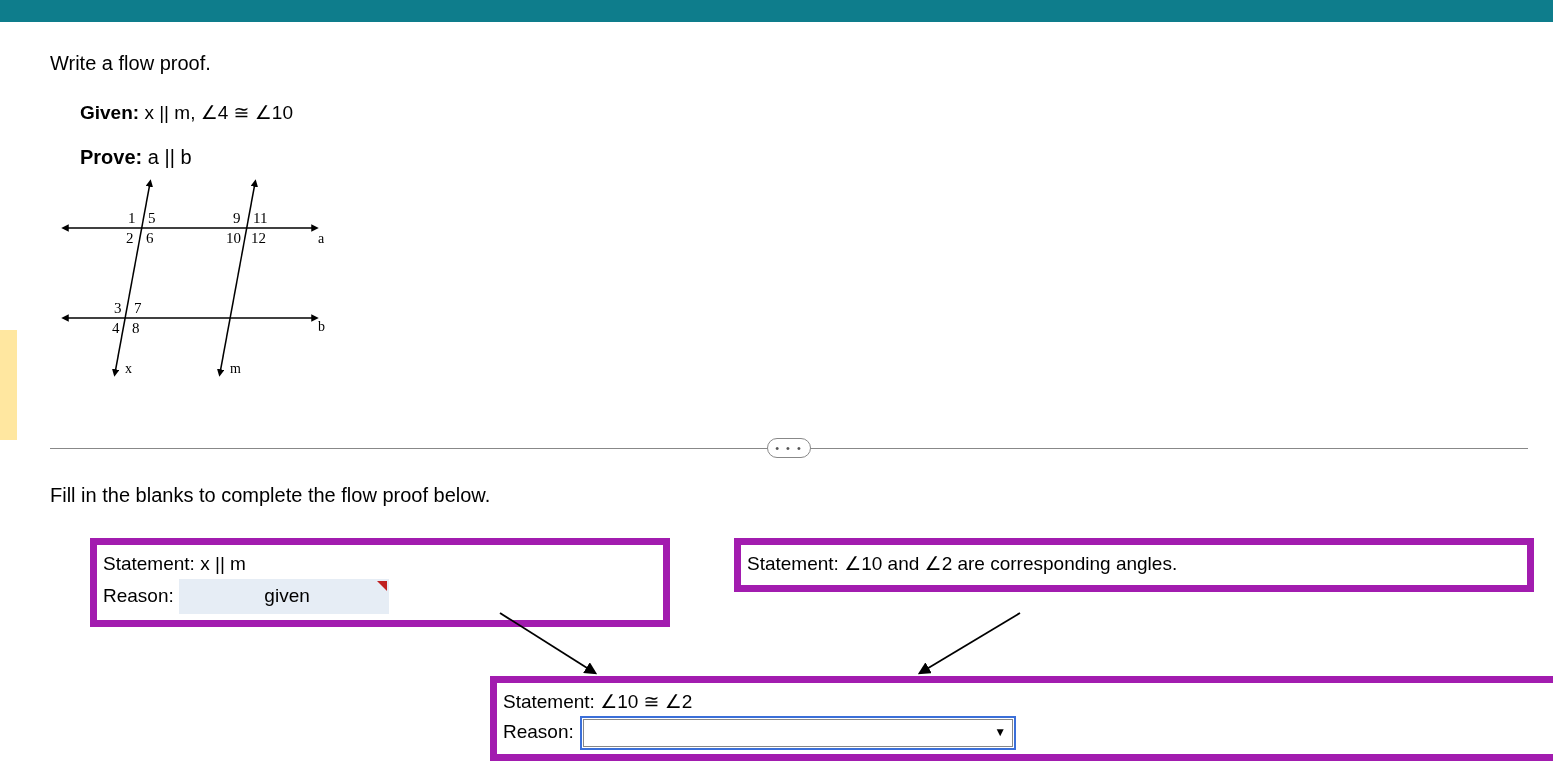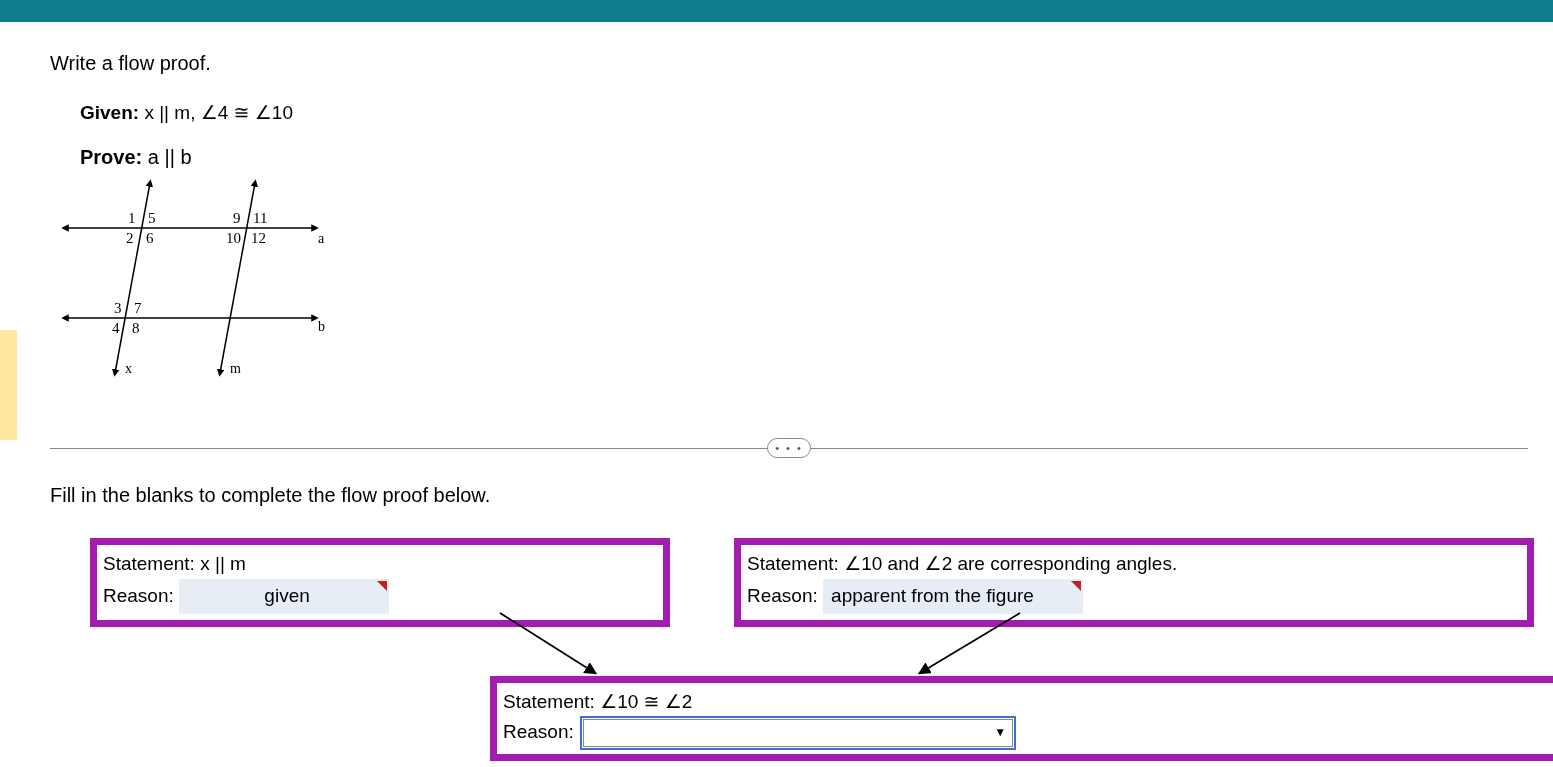--- a/index.html
+++ b/index.html
@@ -248,24 +248,20 @@
       <div>
         <span class="reason-label">Reason:</span>
         <span class="filled-answer">given</span>
       </div>
     </div>
 
     <div class="proof-box box2">
       <div>
         <span class="stmt-label">Statement:</span><span> ∠10 and ∠2 are corresponding angles.</span>
       </div>
-      <div>
-        <span class="reason-label">Reason:</span>
-        <span class="filled-answer" style="min-width:260px;text-align:left;padding-left:8px">apparent from the figure</span>
-      </div>
     </div>
 
     <div class="proof-box box3">
       <div>
         <span class="stmt-label">Statement:</span><span> ∠10 ≅ ∠2</span>
       </div>
       <div>
         <span class="reason-label">Reason:</span>
         <span class="reason-select">
           <span></span>

